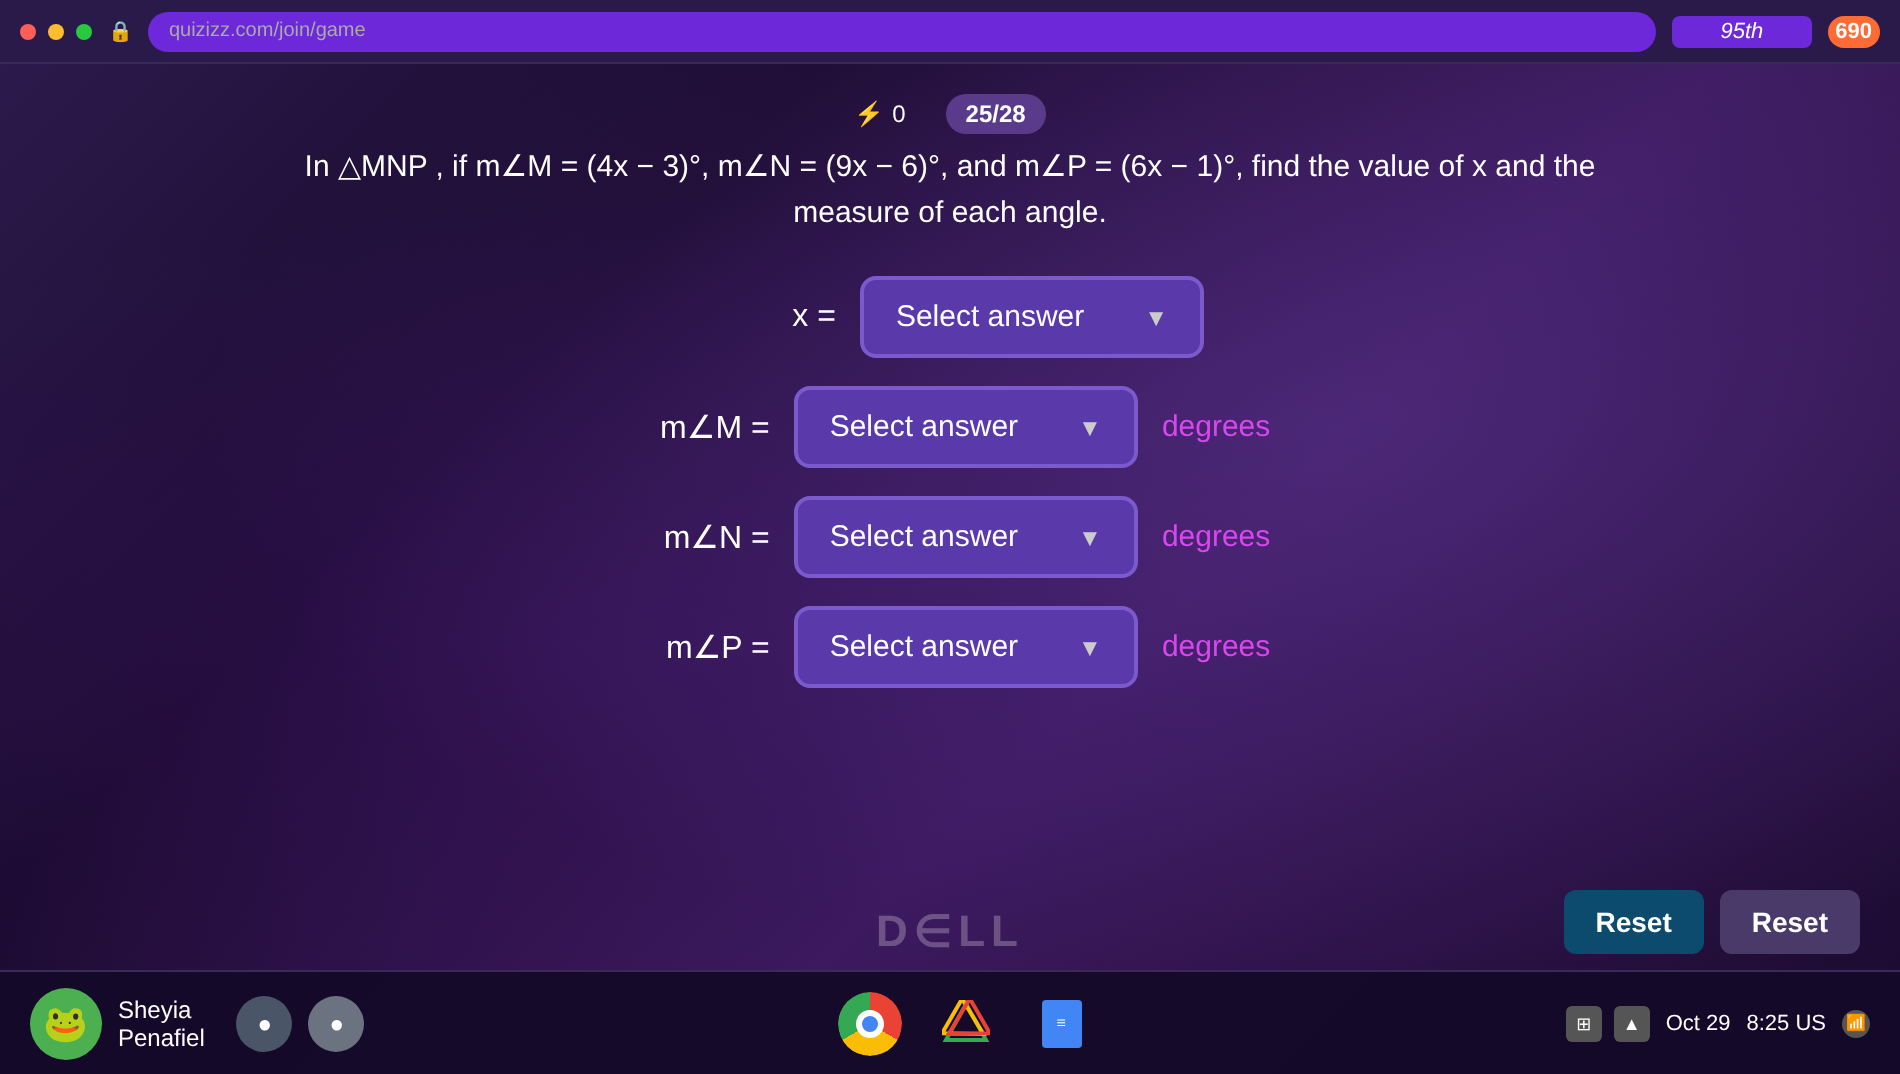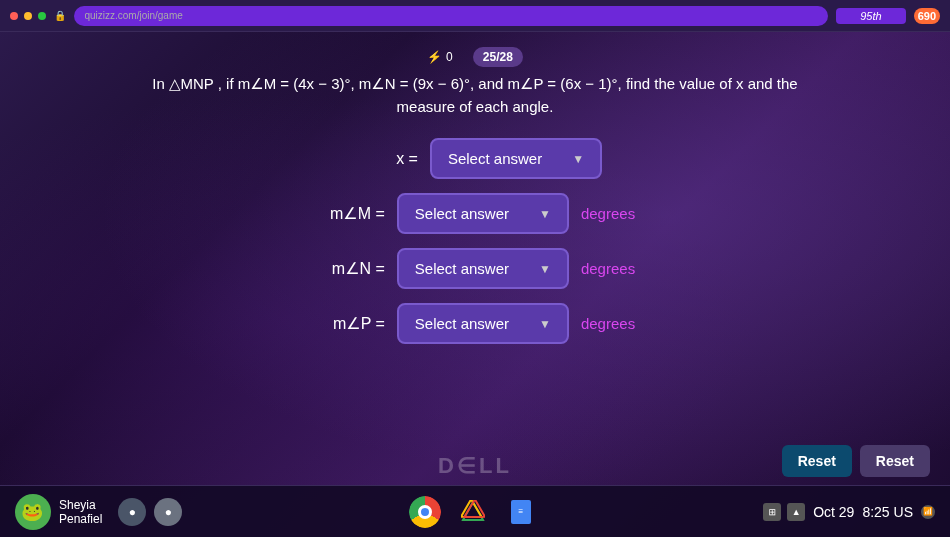--- a/index.html
+++ b/index.html
@@ -262,21 +262,21 @@
     }
 
     .system-icons {
       display: flex;
       align-items: center;
       gap: 6px;
     }
 
     .time-text {
       color: white;
-      font-size: 14px;
+      font-size: 11px;
     }
 
     .notification-dot {
       width: 18px;
       height: 18px;
       border-radius: 3px;
       background: #555;
       display: flex;
       align-items: center;
       justify-content: center;

